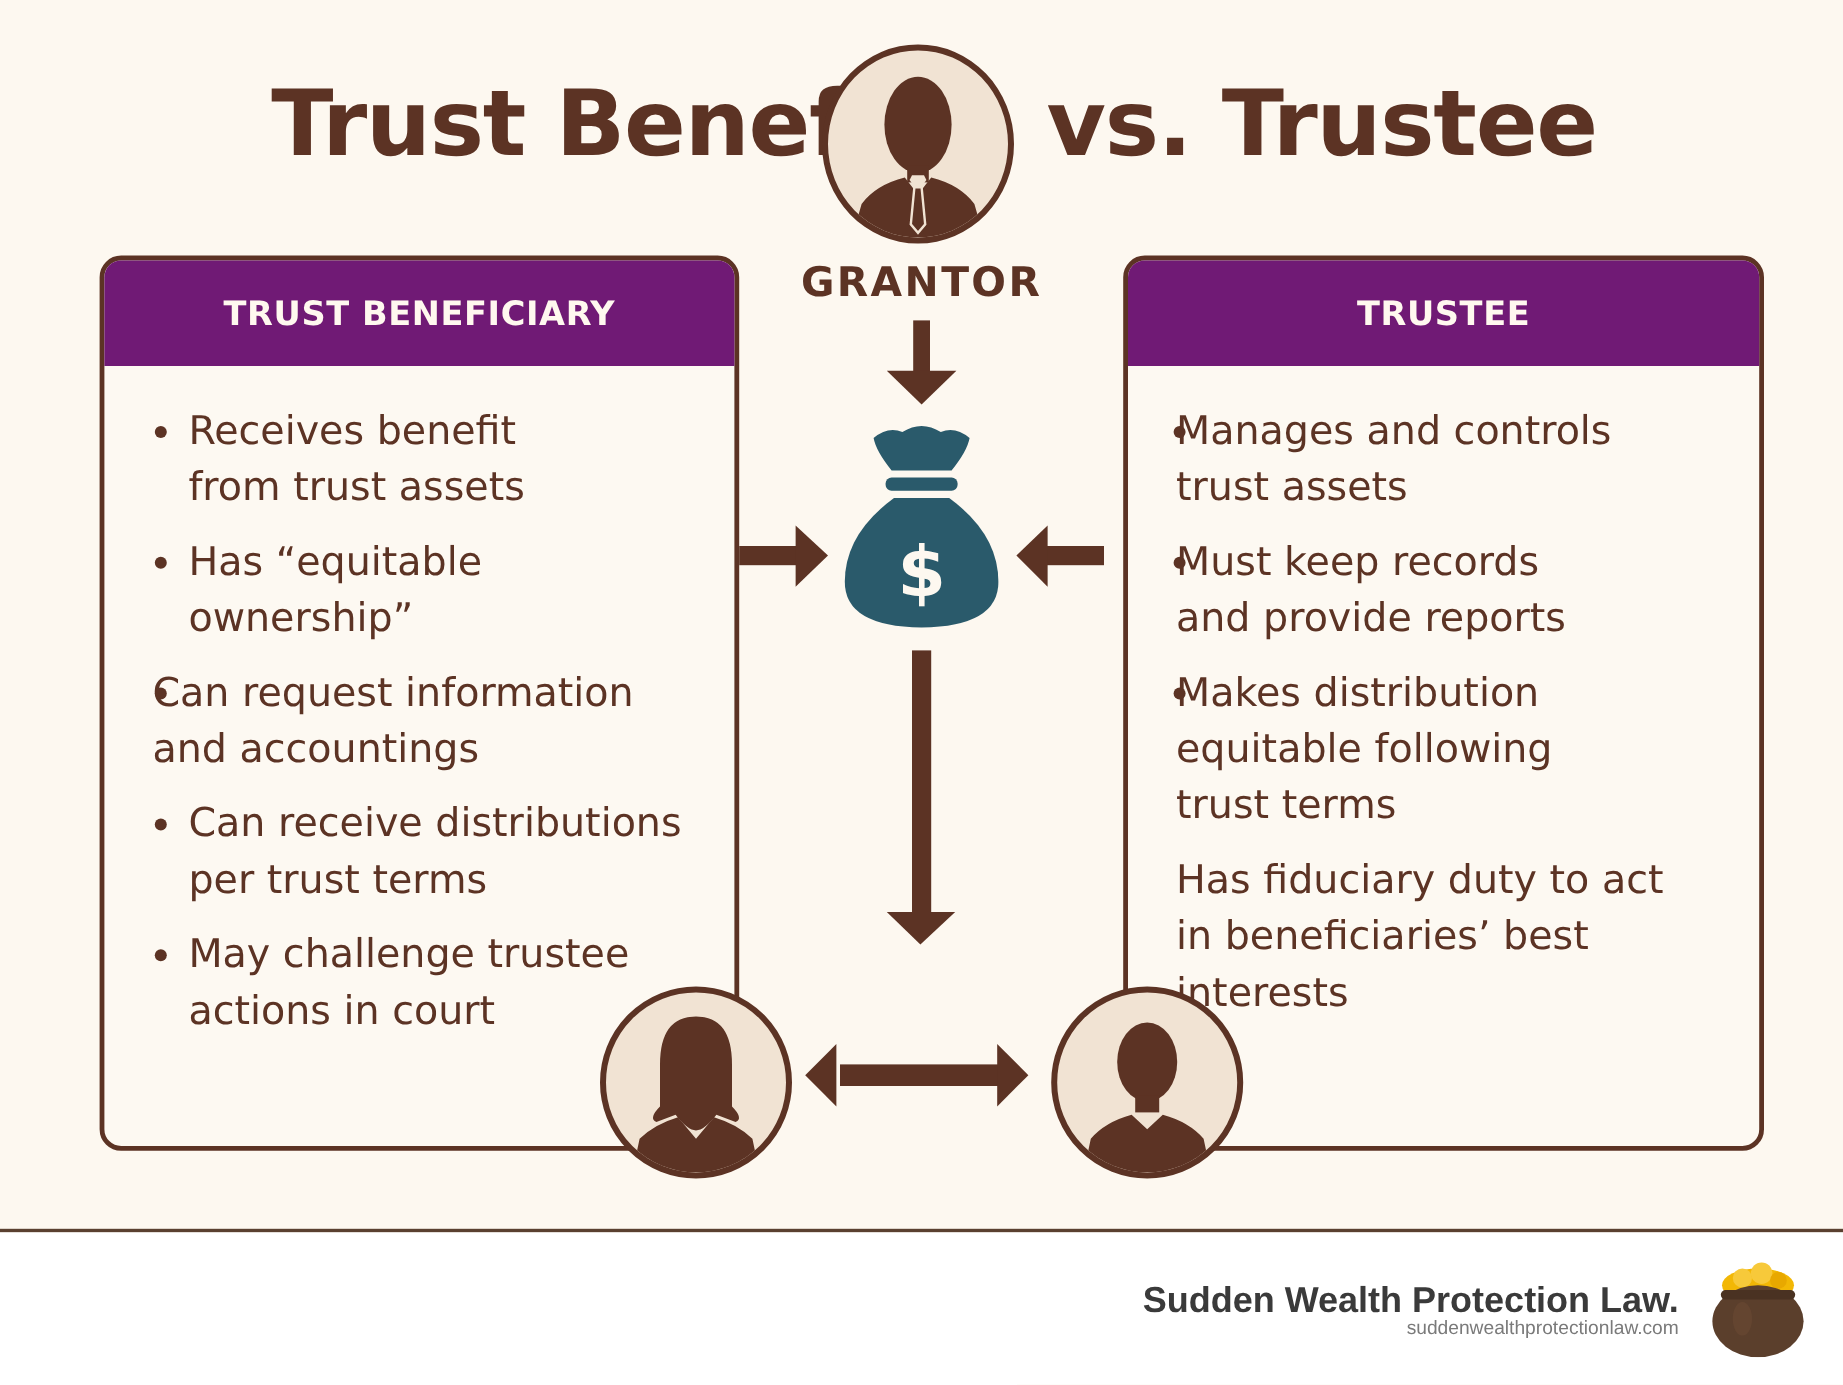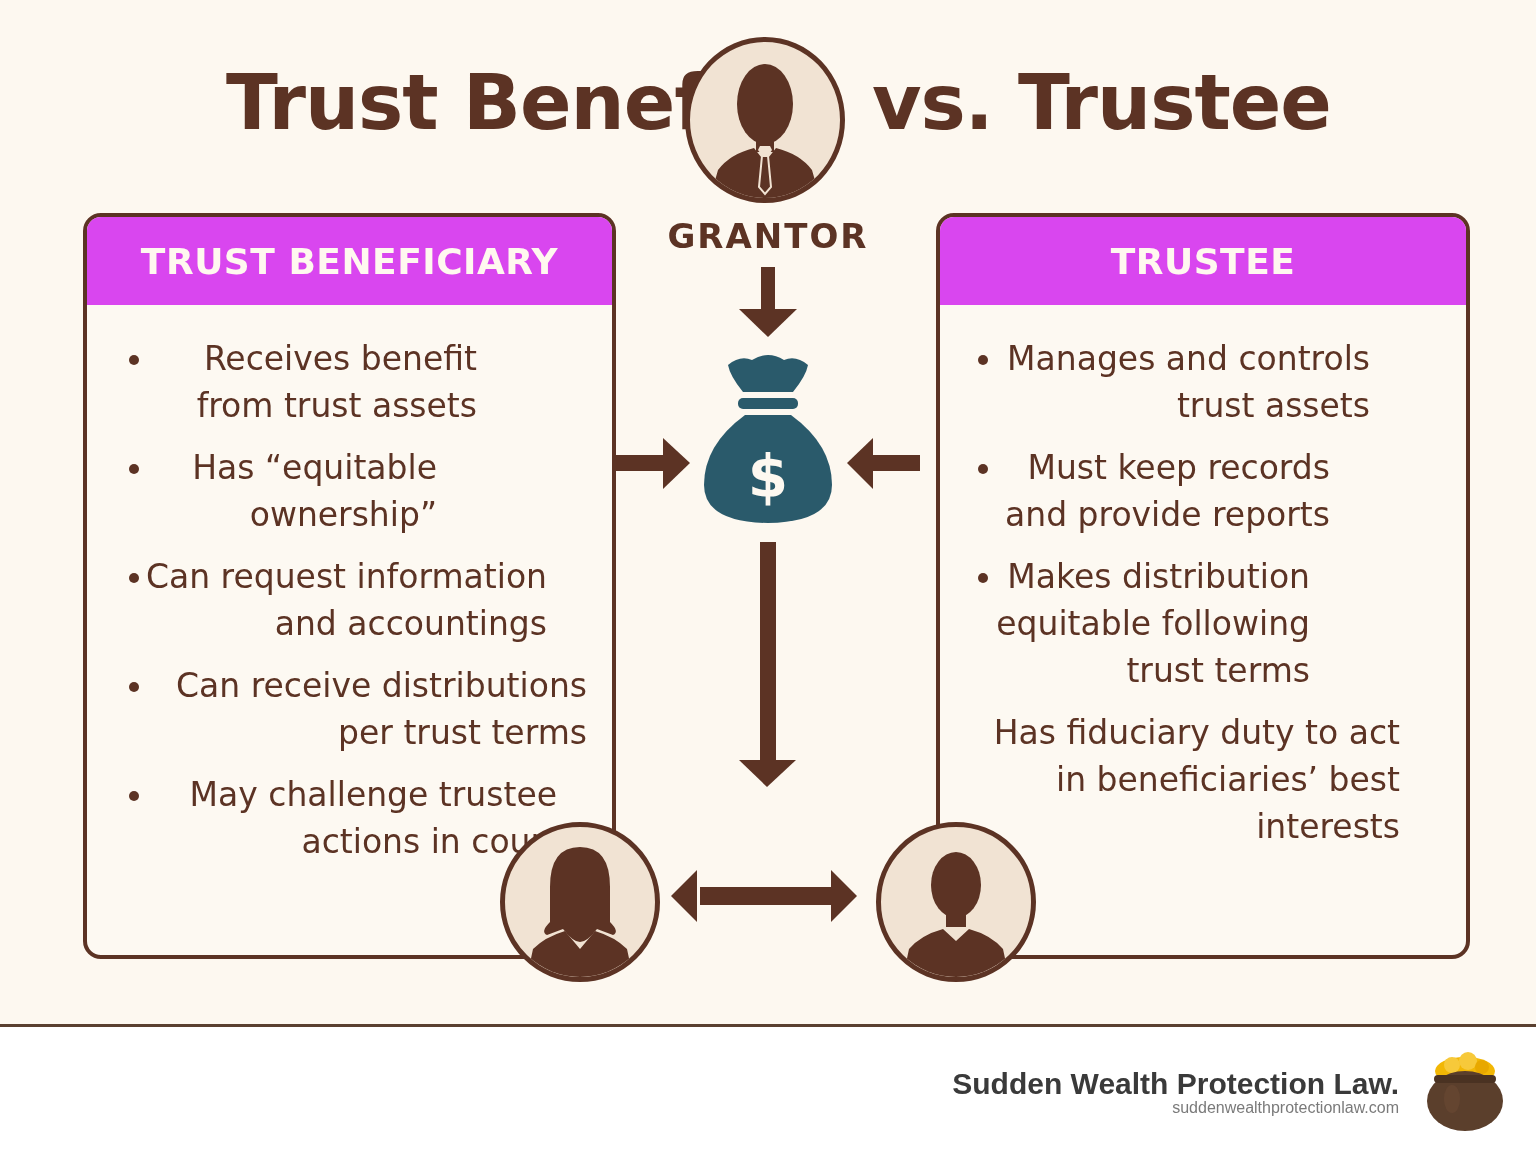--- a/index.html
+++ b/index.html
@@ -29,29 +29,29 @@
     }
 
     .panel {
       position: absolute; top: 213px; height: 746px; box-sizing: border-box;
       border: 4px solid #5c3324; border-radius: 18px; background: #fdf9f2;
       overflow: visible;
     }
     .panel.left { left: 83px; width: 533px; }
     .panel.right { left: 920px; width: 534px; margin-left: 16px; }
     .panel-header {
-      height: 88px; background: #d946ef; border-radius: 14px 14px 0 0;
-      color: #fff8ef; font-weight: bold; font-size: 36px;
+      height: 88px; background: #701a75; border-radius: 14px 14px 0 0;
+      color: #fff8ef; font-weight: bold; font-size: 28px;
       display: flex; align-items: center; justify-content: center;
       letter-spacing: 0.5px;
     }
     .panel ul { list-style: none; margin: 0; padding: 30px 0 0 0; }
     .panel li {
       position: relative; font-size: 33px; line-height: 47px;
-      color: #5c3324; margin-bottom: 15px; padding-left: 70px; padding-right: 20px; text-align: right;
+      color: #5c3324; margin-bottom: 15px; padding-left: 70px; padding-right: 20px;
     }
     .panel.right li { padding-left: 40px; }
     .panel li::before {
       content: ""; position: absolute; left: 42px; top: 20px;
       width: 10px; height: 10px; border-radius: 50%; background: #5c3324;
     }
     .panel.right li::before { left: 38px; }
     .panel li.no-bullet::before { display: none; }
 
     .avatar {

